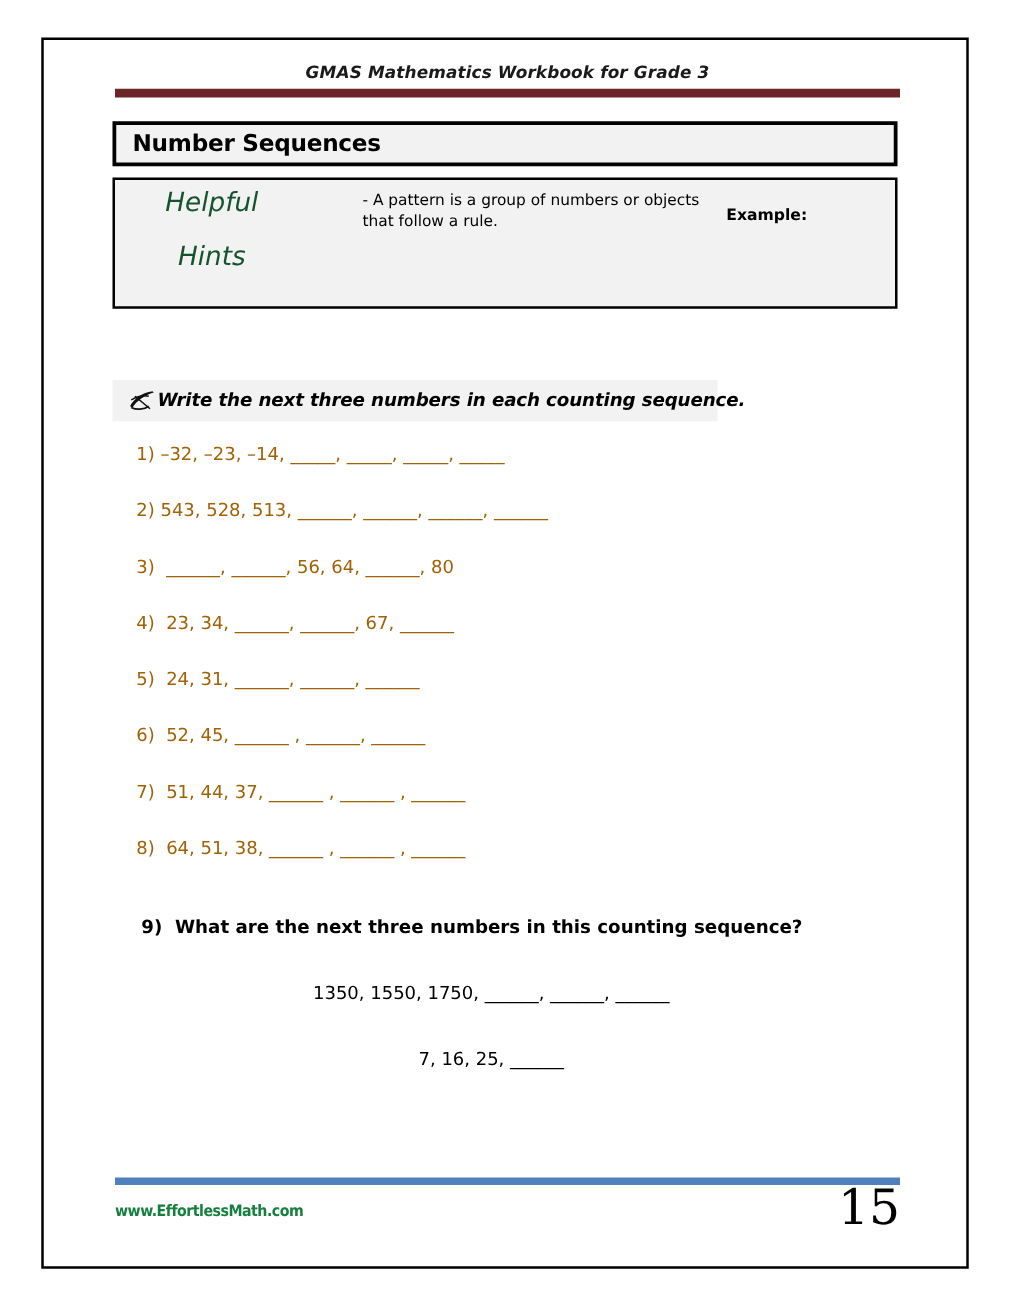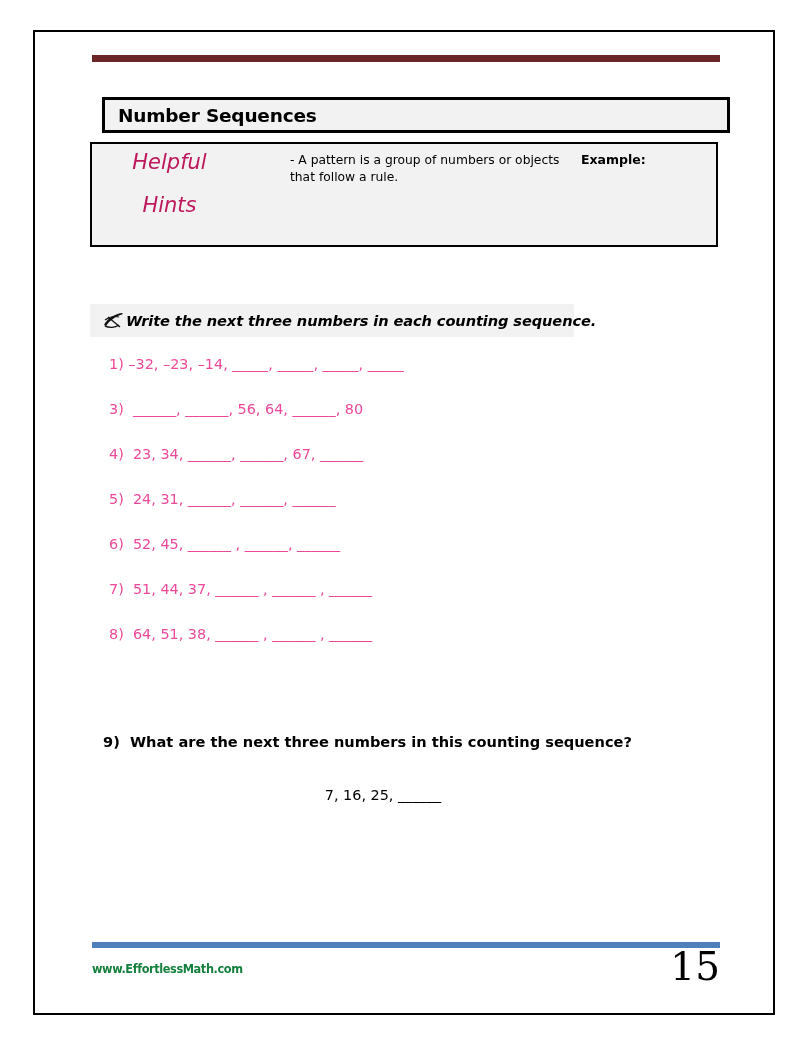--- a/index.html
+++ b/index.html
@@ -56,21 +56,20 @@
     position: absolute;
     left: 55px;
     top: 65px;
     width: 628px;
     height: 36px;
     background: #F2F2F2;
     border: 3px solid #000000;
     box-sizing: border-box;
     display: flex;
     align-items: center;
-    margin-left: 12px;
   }
   #title-box-label {
     font-family: "DejaVu Sans", sans-serif;
     font-weight: bold;
     font-size: 18.5px;
     color: #000000;
     padding-left: 13px;
     letter-spacing: -0.2px;
   }
 
@@ -90,21 +89,21 @@
     width: 155px;
     flex: none;
     padding-top: 8px;
     text-align: center;
     box-sizing: border-box;
   }
   .hints-title-word {
     font-family: "DejaVu Sans", sans-serif;
     font-style: italic;
     font-size: 21px;
-    color: #be185d;
+    color: #14532d;
     line-height: 1.0;
   }
   #hints-title-word-2 {
     margin-top: 22px;
   }
   #hints-body-col {
     flex: none;
     width: 320px;
     padding-top: 8px;
     box-sizing: border-box;
@@ -113,21 +112,21 @@
     font-family: "DejaVu Sans", sans-serif;
     font-size: 12.3px;
     color: #000000;
     line-height: 1.42;
     margin-bottom: 8px;
     white-space: pre-line;
     margin-left: 43px;
   }
   #hints-example-col {
     flex: 1;
-    padding-top: 8px;
+    padding-top: 20px;
     padding-left: 14px;
     box-sizing: border-box;
   }
   #hints-example-label {
     font-family: "DejaVu Sans", sans-serif;
     font-weight: bold;
     font-size: 12.5px;
     color: #000000;
   }
 
@@ -166,32 +165,32 @@
   #exercise-list {
     position: absolute;
     left: 74px;
     top: 325px;
     width: 600px;
   }
   .exercise-row {
     height: 45px;
     font-family: "DejaVu Sans", sans-serif;
     font-size: 14.4px;
-    color: #ec4899;
+    color: #a16207;
     white-space: pre;
     line-height: 1.0;
     display: flex;
     align-items: flex-start;
   }
   .exercise-text { display: inline-block; }
 
   
   #word-problems {
     position: absolute;
-    left: 68px;
+    left: 78px;
     top: 703px;
     width: 620px;
   }
   .wp-question {
     font-family: "DejaVu Sans", sans-serif;
     font-weight: bold;
     font-size: 14.6px;
     color: #000000;
     white-space: pre;
     line-height: 1.0;
@@ -240,20 +239,21 @@
     line-height: 0.72;
     margin-top: -8px;
   }
 </style>
 </head>
 <body>
 
 <div id="page-frame">
 
   <div id="header-block">
+    <div id="header-title">GMAS Mathematics Workbook for Grade 3</div>
     <div id="header-rule"></div>
   </div>
 
   <div id="title-box">
     <span id="title-box-label">Number Sequences</span>
   </div>
 
   <div id="hints-box">
     <div id="hints-title-col">
       <div class="hints-title-word">Helpful</div>
@@ -273,30 +273,32 @@
       <path d="M1 14 C4 8, 11 3, 19 2 L20 3 C13 5, 6 10, 3 15 Z" fill="#111111"></path>
       <path d="M2 15 C6 17, 12 17, 16 14" stroke="#111111" stroke-width="1.4" fill="none"></path>
       <path d="M2 9 C6 6, 12 5, 16 6" stroke="#111111" stroke-width="1.2" fill="none"></path>
       <path d="M5 6 L17 16" stroke="#111111" stroke-width="1.3" fill="none"></path>
     </svg>
     <span id="instruction-text">Write the next three numbers in each counting sequence.</span>
   </div>
 
   <div id="exercise-list">
     <div class="exercise-row"><span class="exercise-text">1) –32, –23, –14, _____, _____, _____, _____</span></div>
+    <div class="exercise-row"><span class="exercise-text">2) 543, 528, 513, ______, ______, ______, ______</span></div>
     <div class="exercise-row"><span class="exercise-text">3)  ______, ______, 56, 64, ______, 80</span></div>
     <div class="exercise-row"><span class="exercise-text">4)  23, 34, ______, ______, 67, ______</span></div>
     <div class="exercise-row"><span class="exercise-text">5)  24, 31, ______, ______, ______</span></div>
     <div class="exercise-row"><span class="exercise-text">6)  52, 45, ______ , ______, ______</span></div>
     <div class="exercise-row"><span class="exercise-text">7)  51, 44, 37, ______ , ______ , ______</span></div>
     <div class="exercise-row"><span class="exercise-text">8)  64, 51, 38, ______ , ______ , ______</span></div>
   </div>
 
   <div id="word-problems">
     <div class="wp-question">9)  What are the next three numbers in this counting sequence?</div>
+    <div class="wp-sequence" id="wp-1-seq">1350, 1550, 1750, ______, ______, ______</div>
     <div class="wp-sequence" id="wp-2-seq">7, 16, 25, ______</div>
   </div>
 
   <div id="footer-block">
     <div id="footer-rule"></div>
     <div id="footer-row">
       <span id="footer-site">www.EffortlessMath.com</span>
       <span id="footer-page-number">15</span>
     </div>
   </div>

